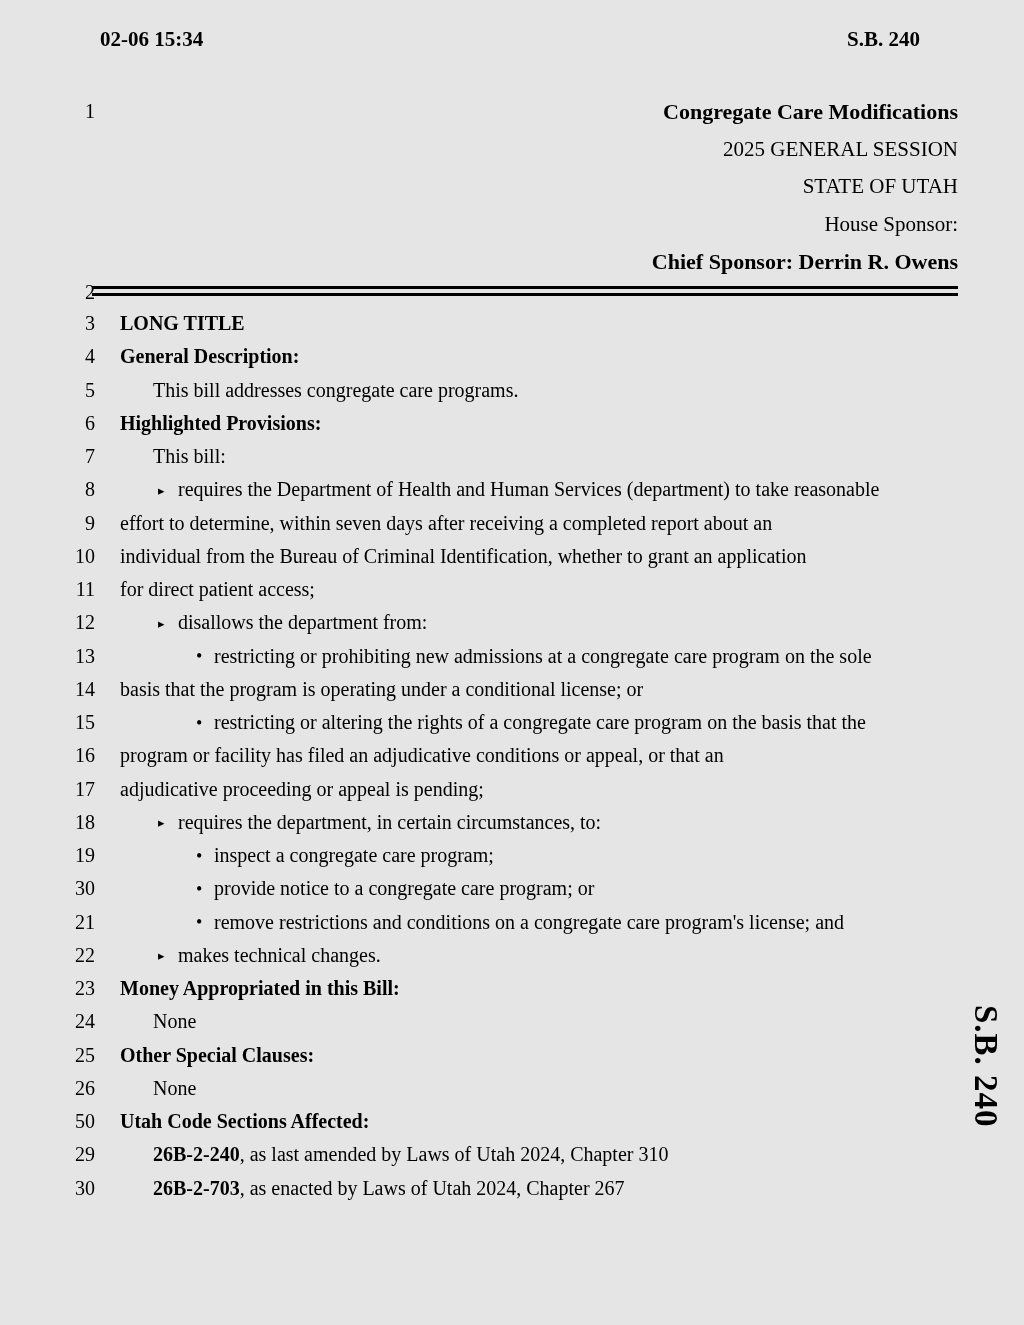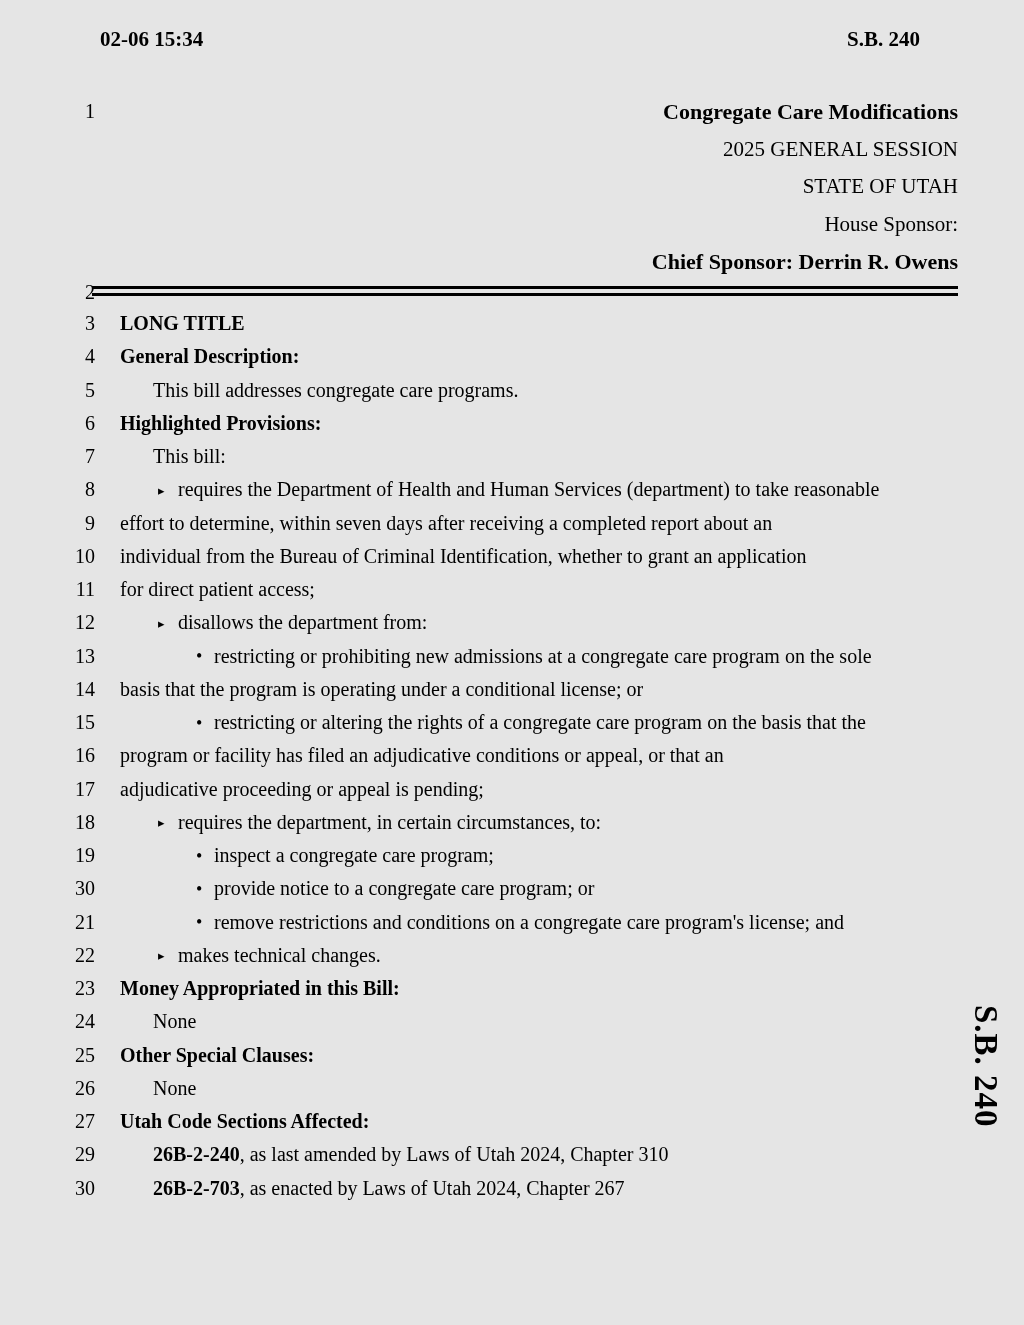--- a/index.html
+++ b/index.html
@@ -227,21 +227,21 @@
           <span class="text"><span class="b">Other Special Clauses:</span></span>
         </div>
       </div>
       <div class="row">
         <div class="num">26</div>
         <div class="content indent-tab">
           <span class="text"><span>None</span></span>
         </div>
       </div>
       <div class="row">
-        <div class="num">27</div>
+        <div class="num">50</div>
         <div class="content indent-flush">
           <span class="text"><span class="b">Utah Code Sections Affected:</span></span>
         </div>
       </div>
       <div class="row">
         <div class="num">29</div>
         <div class="content indent-tab">
           <span class="text"><span class="b">26B-2-240</span><span>, as last amended by Laws of Utah 2024, Chapter 310</span></span>
         </div>
       </div>

